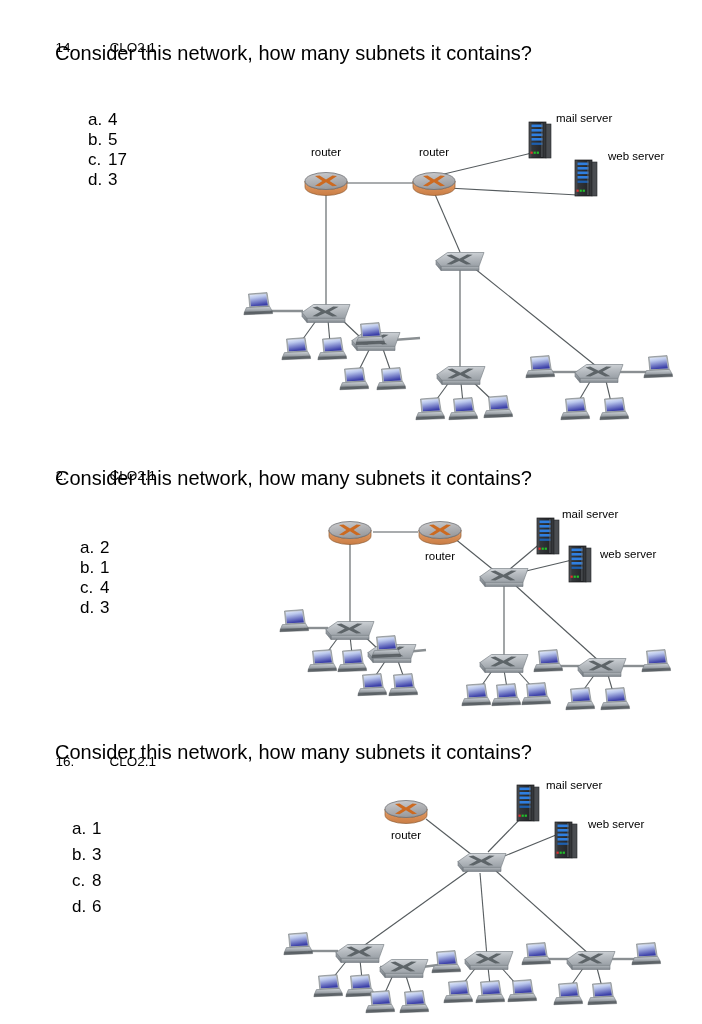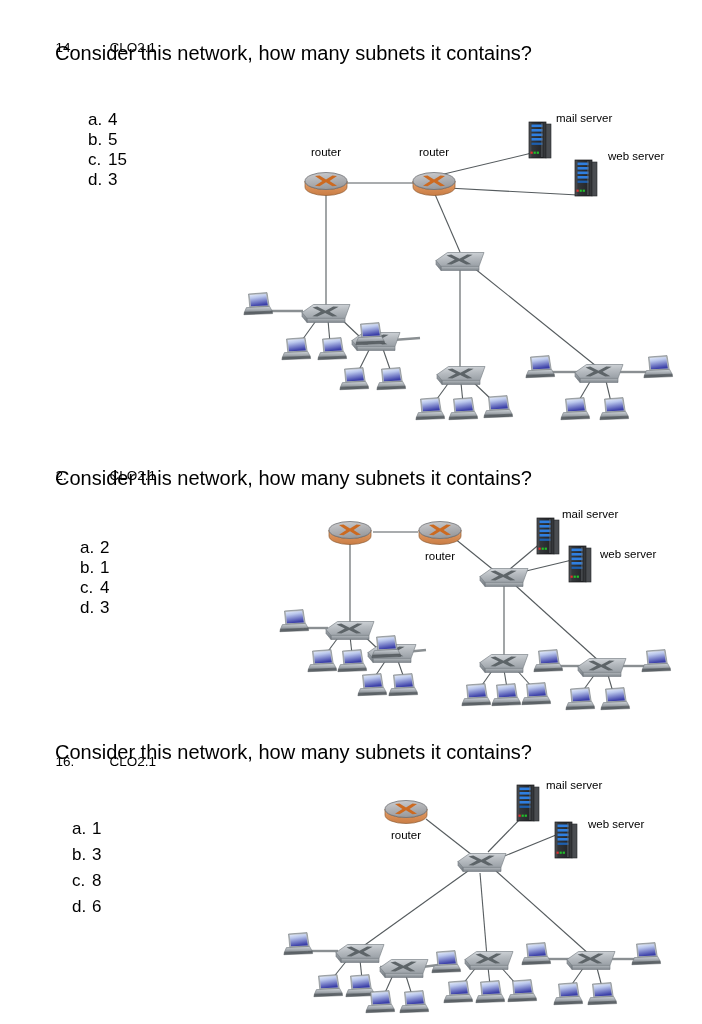--- a/index.html
+++ b/index.html
@@ -137,21 +137,21 @@
 
   <div class="question-block" style="top:0;">
     <div class="q-header" style="top:22px;">
       <span class="q-num">14.</span><span>CLO2.1</span>
     </div>
     <div class="q-prompt" style="top:44px;">Consider this network, how many subnets it contains?</div>
 
     <div class="options" style="top:110px; left:88px;">
       <div class="option-row"><span class="opt-letter">a.</span><span>4</span></div>
       <div class="option-row"><span class="opt-letter">b.</span><span>5</span></div>
-      <div class="option-row"><span class="opt-letter">c.</span><span>15</span></div>
+      <div class="option-row"><span class="opt-letter">c.</span><span>17</span></div>
       <div class="option-row"><span class="opt-letter">d.</span><span>3</span></div>
     </div>
 
     <div class="diagram" style="left:248px; top:100px;">
       <svg width="440" height="330" viewBox="0 0 440 330">
 
         <g>
           <line class="link" x1="78" y1="83" x2="170" y2="83"></line>
           <line class="link" x1="78" y1="92" x2="78" y2="208"></line>
           <line class="link" x1="196" y1="74" x2="288" y2="52"></line>

